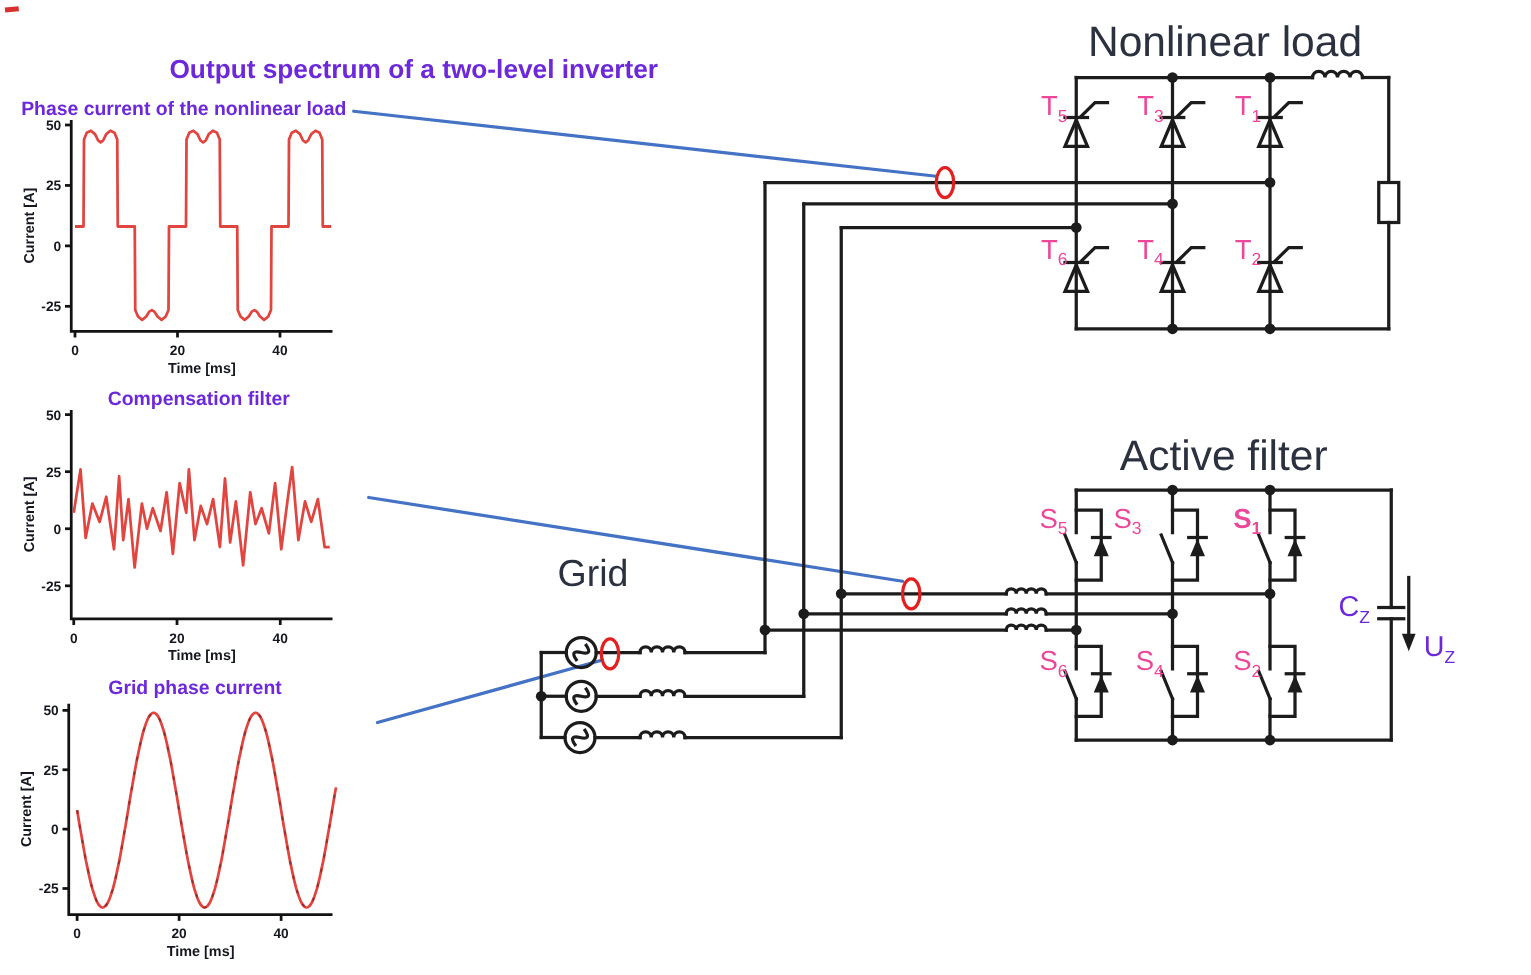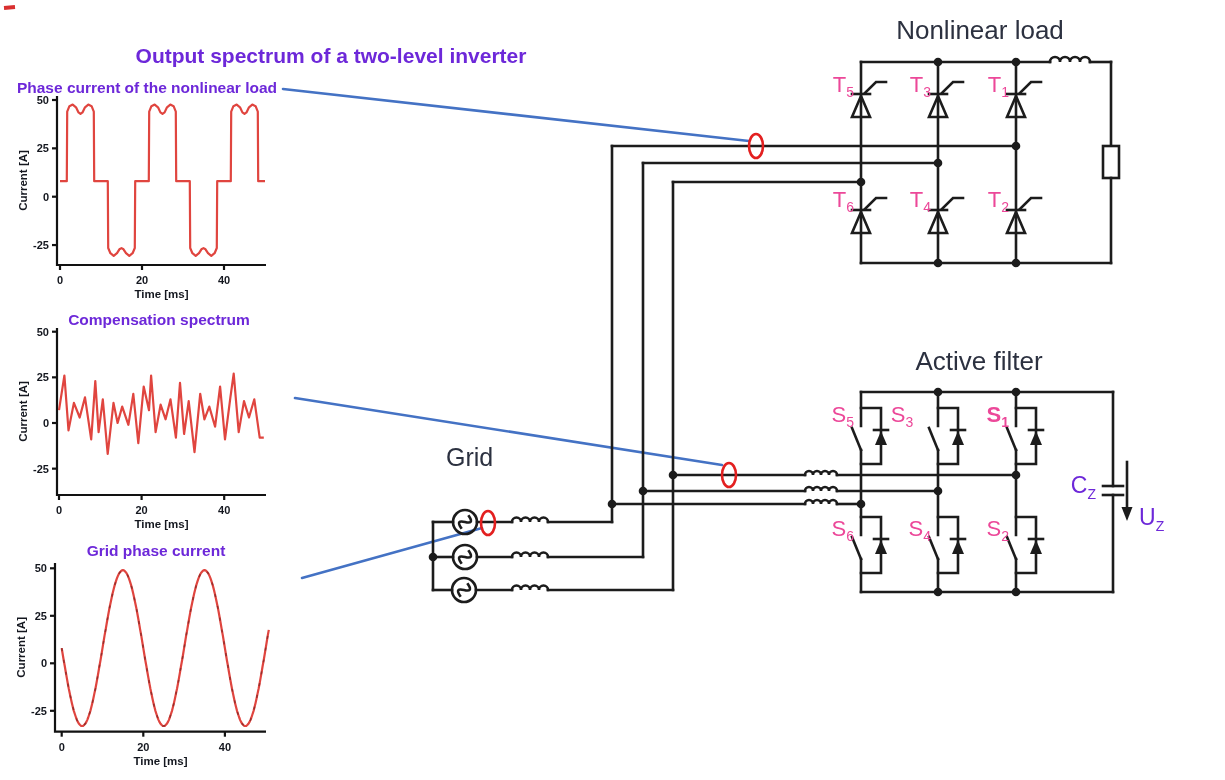--- a/index.html
+++ b/index.html
@@ -2,21 +2,21 @@
 <html><head>
 <meta charset="utf-8">
 <style>
   html,body{margin:0;padding:0;background:#ffffff;}
   #stage{position:relative;width:1225px;height:780px;background:#fff;overflow:hidden;
          font-family:"Liberation Sans",sans-serif;}
   #scene{position:absolute;left:0;top:0;}
   .t{position:absolute;color:#6d28d9;white-space:nowrap;}
   .main{font-weight:bold;font-size:21px;text-align:center;}
   .ct{font-weight:bold;font-size:15.5px;text-align:center;}
-  .sec{font-size:26px;color:#2c3140;text-align:center;}
+  .sec{font-size:34px;color:#2c3140;text-align:center;}
   .dev{font-size:22px;color:#ec4899;text-align:right;width:58px;}
   .dev sub, .devlike sub{font-size:14px;}
   #capLbl{font-size:23px;width:60px;text-align:right;}
   #voltLbl{font-size:23px;margin-top:28px;}
   #capLbl sub,#voltLbl sub{font-size:14px;}
   svg .w{stroke:#1c1c1c;stroke-width:2.6;fill:none;stroke-linecap:square;}
   svg .box{fill:#ffffff;stroke:#1c1c1c;stroke-width:2.6;}
   svg .axis{stroke:#121212;stroke-width:2.2;fill:none;}
   svg .tick{font:bold 11px "Liberation Sans",sans-serif;fill:#14171f;}
   svg .alab{font:bold 11.5px "Liberation Sans",sans-serif;fill:#14171f;}
@@ -253,26 +253,26 @@
         <text x="25" y="647.35" class="alab" text-anchor="middle" transform="rotate(-90 25 647.35)">Current [A]</text>
         <text x="160.5" y="764.7" class="alab" text-anchor="middle">Time [ms]</text>
         <polyline points="61.7,648.1 62.7,654.2 63.7,660.3 64.8,666.3 65.8,672.2 66.8,677.9 67.8,683.5 68.8,688.8 69.9,693.9 70.9,698.7 71.9,703.2 72.9,707.3 73.9,711.1 75.0,714.5 76.0,717.5 77.0,720.1 78.0,722.2 79.0,723.8 80.1,725.0 81.1,725.8 82.1,726.0 83.1,725.8 84.1,725.0 85.2,723.8 86.2,722.2 87.2,720.1 88.2,717.5 89.2,714.5 90.3,711.1 91.3,707.3 92.3,703.2 93.3,698.7 94.3,693.9 95.4,688.8 96.4,683.5 97.4,677.9 98.4,672.2 99.4,666.3 100.5,660.3 101.5,654.2 102.5,648.1 103.5,642.0 104.5,635.9 105.6,629.9 106.6,624.0 107.6,618.3 108.6,612.7 109.6,607.4 110.7,602.3 111.7,597.5 112.7,593.0 113.7,588.9 114.7,585.1 115.8,581.7 116.8,578.7 117.8,576.1 118.8,574.0 119.8,572.4 120.9,571.2 121.9,570.4 122.9,570.2 123.9,570.4 124.9,571.2 126.0,572.4 127.0,574.0 128.0,576.1 129.0,578.7 130.0,581.7 131.1,585.1 132.1,588.9 133.1,593.0 134.1,597.5 135.1,602.3 136.2,607.4 137.2,612.7 138.2,618.3 139.2,624.0 140.2,629.9 141.3,635.9 142.3,642.0 143.3,648.1 144.3,654.2 145.3,660.3 146.4,666.3 147.4,672.2 148.4,677.9 149.4,683.5 150.4,688.8 151.5,693.9 152.5,698.7 153.5,703.2 154.5,707.3 155.5,711.1 156.6,714.5 157.6,717.5 158.6,720.1 159.6,722.2 160.6,723.8 161.7,725.0 162.7,725.8 163.7,726.0 164.7,725.8 165.7,725.0 166.8,723.8 167.8,722.2 168.8,720.1 169.8,717.5 170.8,714.5 171.9,711.1 172.9,707.3 173.9,703.2 174.9,698.7 175.9,693.9 177.0,688.8 178.0,683.5 179.0,677.9 180.0,672.2 181.0,666.3 182.1,660.3 183.1,654.2 184.1,648.1 185.1,642.0 186.1,635.9 187.2,629.9 188.2,624.0 189.2,618.3 190.2,612.7 191.2,607.4 192.3,602.3 193.3,597.5 194.3,593.0 195.3,588.9 196.3,585.1 197.4,581.7 198.4,578.7 199.4,576.1 200.4,574.0 201.4,572.4 202.5,571.2 203.5,570.4 204.5,570.2 205.5,570.4 206.5,571.2 207.6,572.4 208.6,574.0 209.6,576.1 210.6,578.7 211.6,581.7 212.7,585.1 213.7,588.9 214.7,593.0 215.7,597.5 216.7,602.3 217.8,607.4 218.8,612.7 219.8,618.3 220.8,624.0 221.8,629.9 222.9,635.9 223.9,642.0 224.9,648.1 225.9,654.2 226.9,660.3 228.0,666.3 229.0,672.2 230.0,677.9 231.0,683.5 232.0,688.8 233.1,693.9 234.1,698.7 235.1,703.2 236.1,707.3 237.1,711.1 238.2,714.5 239.2,717.5 240.2,720.1 241.2,722.2 242.2,723.8 243.3,725.0 244.3,725.8 245.3,726.0 246.3,725.8 247.3,725.0 248.4,723.8 249.4,722.2 250.4,720.1 251.4,717.5 252.4,714.5 253.5,711.1 254.5,707.3 255.5,703.2 256.5,698.7 257.5,693.9 258.6,688.8 259.6,683.5 260.6,677.9 261.6,672.2 262.6,666.3 263.7,660.3 264.7,654.2 265.7,648.1 266.7,642.0 267.7,635.9 268.8,629.9" class="wave" stroke="#e0453f"></polyline>
         <polyline points="61.7,648.1 62.7,654.2 63.7,660.3 64.8,666.3 65.8,672.2 66.8,677.9 67.8,683.5 68.8,688.8 69.9,693.9 70.9,698.7 71.9,703.2 72.9,707.3 73.9,711.1 75.0,714.5 76.0,717.5 77.0,720.1 78.0,722.2 79.0,723.8 80.1,725.0 81.1,725.8 82.1,726.0 83.1,725.8 84.1,725.0 85.2,723.8 86.2,722.2 87.2,720.1 88.2,717.5 89.2,714.5 90.3,711.1 91.3,707.3 92.3,703.2 93.3,698.7 94.3,693.9 95.4,688.8 96.4,683.5 97.4,677.9 98.4,672.2 99.4,666.3 100.5,660.3 101.5,654.2 102.5,648.1 103.5,642.0 104.5,635.9 105.6,629.9 106.6,624.0 107.6,618.3 108.6,612.7 109.6,607.4 110.7,602.3 111.7,597.5 112.7,593.0 113.7,588.9 114.7,585.1 115.8,581.7 116.8,578.7 117.8,576.1 118.8,574.0 119.8,572.4 120.9,571.2 121.9,570.4 122.9,570.2 123.9,570.4 124.9,571.2 126.0,572.4 127.0,574.0 128.0,576.1 129.0,578.7 130.0,581.7 131.1,585.1 132.1,588.9 133.1,593.0 134.1,597.5 135.1,602.3 136.2,607.4 137.2,612.7 138.2,618.3 139.2,624.0 140.2,629.9 141.3,635.9 142.3,642.0 143.3,648.1 144.3,654.2 145.3,660.3 146.4,666.3 147.4,672.2 148.4,677.9 149.4,683.5 150.4,688.8 151.5,693.9 152.5,698.7 153.5,703.2 154.5,707.3 155.5,711.1 156.6,714.5 157.6,717.5 158.6,720.1 159.6,722.2 160.6,723.8 161.7,725.0 162.7,725.8 163.7,726.0 164.7,725.8 165.7,725.0 166.8,723.8 167.8,722.2 168.8,720.1 169.8,717.5 170.8,714.5 171.9,711.1 172.9,707.3 173.9,703.2 174.9,698.7 175.9,693.9 177.0,688.8 178.0,683.5 179.0,677.9 180.0,672.2 181.0,666.3 182.1,660.3 183.1,654.2 184.1,648.1 185.1,642.0 186.1,635.9 187.2,629.9 188.2,624.0 189.2,618.3 190.2,612.7 191.2,607.4 192.3,602.3 193.3,597.5 194.3,593.0 195.3,588.9 196.3,585.1 197.4,581.7 198.4,578.7 199.4,576.1 200.4,574.0 201.4,572.4 202.5,571.2 203.5,570.4 204.5,570.2 205.5,570.4 206.5,571.2 207.6,572.4 208.6,574.0 209.6,576.1 210.6,578.7 211.6,581.7 212.7,585.1 213.7,588.9 214.7,593.0 215.7,597.5 216.7,602.3 217.8,607.4 218.8,612.7 219.8,618.3 220.8,624.0 221.8,629.9 222.9,635.9 223.9,642.0 224.9,648.1 225.9,654.2 226.9,660.3 228.0,666.3 229.0,672.2 230.0,677.9 231.0,683.5 232.0,688.8 233.1,693.9 234.1,698.7 235.1,703.2 236.1,707.3 237.1,711.1 238.2,714.5 239.2,717.5 240.2,720.1 241.2,722.2 242.2,723.8 243.3,725.0 244.3,725.8 245.3,726.0 246.3,725.8 247.3,725.0 248.4,723.8 249.4,722.2 250.4,720.1 251.4,717.5 252.4,714.5 253.5,711.1 254.5,707.3 255.5,703.2 256.5,698.7 257.5,693.9 258.6,688.8 259.6,683.5 260.6,677.9 261.6,672.2 262.6,666.3 263.7,660.3 264.7,654.2 265.7,648.1 266.7,642.0 267.7,635.9 268.8,629.9" class="waveDash"></polyline>
       </g>
     </svg>
 
   <div class="t main" style="left:131px;top:44px;width:400px;">Output spectrum of a two-level inverter</div>
 
   <div class="t ct" style="left:6px;top:79px;width:282px;">Phase current of the nonlinear load</div>
-  <div class="t ct" style="left:19px;top:311px;width:280px;">Compensation spectrum</div>
+  <div class="t ct" style="left:19px;top:311px;width:280px;">Compensation filter</div>
   <div class="t ct" style="left:16px;top:542px;width:280px;">Grid phase current</div>
 
   <div class="t sec" style="left:830px;top:15px;width:300px;">Nonlinear load</div>
   <div class="t sec" style="left:829px;top:346px;width:300px;">Active filter</div>
-  <div class="t sec" style="left:446px;top:443px;font-size:25px;">Grid</div>
+  <div class="t sec" style="left:446px;top:443px;font-size:30px;">Grid</div>
 
   <div class="t" id="capLbl" style="left:1036px;top:472px;"><span>C</span><sub>Z</sub></div>
   <div class="t" id="voltLbl" style="left:1139px;top:476px;"><span>U</span><sub>Z</sub></div>
 
   <div id="devLabels">
       <div class="t dev" style="left: 796px; top: 72px;"><span>T</span><sub>5</sub></div>
       <div class="t dev" style="left: 873px; top: 72px;"><span>T</span><sub>3</sub></div>
       <div class="t dev" style="left: 951px; top: 72px;"><span>T</span><sub>1</sub></div>
       <div class="t dev" style="left: 796px; top: 187px;"><span>T</span><sub>6</sub></div>
       <div class="t dev" style="left: 873px; top: 187px;"><span>T</span><sub>4</sub></div>

